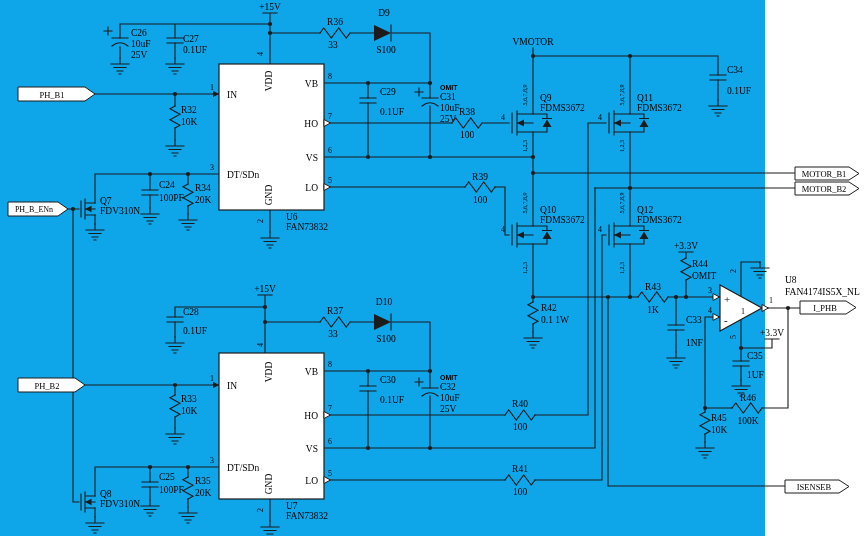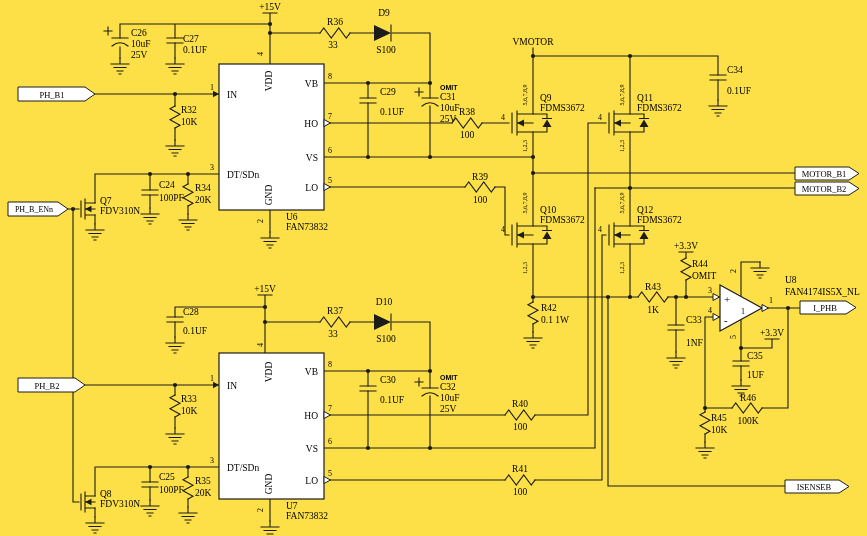--- a/index.html
+++ b/index.html
@@ -1,16 +1,16 @@
 <!DOCTYPE html>
 <html><head>
 <meta charset="utf-8">
 <style>
   html,body{margin:0;padding:0;background:#fff}
-  #stage{width:867px;height:536px;background:#fde047;position:relative}
+  #stage{width:765px;height:536px;background:#0ea5e9;position:relative}
   svg{display:block}
   .w{stroke:#1c1c1c;stroke-width:1.1;fill:none;stroke-linecap:square}
   .sym{stroke:#1c1c1c;stroke-width:1.1;fill:none;stroke-linecap:square}
   .fl{fill:#1c1c1c;stroke:none}
   .box{fill:#fff;stroke:#1c1c1c;stroke-width:1.2}
   .flag{fill:#fff;stroke:#1c1c1c;stroke-width:1}
   .dot{fill:#1c1c1c}
   text{font-family:"Liberation Serif","DejaVu Serif",serif;font-size:9.5px;fill:#000}
   .tc{text-anchor:middle}.te{text-anchor:end}
   .t8{font-size:8px}.t85{font-size:8.5px}.t6{font-size:6px}

